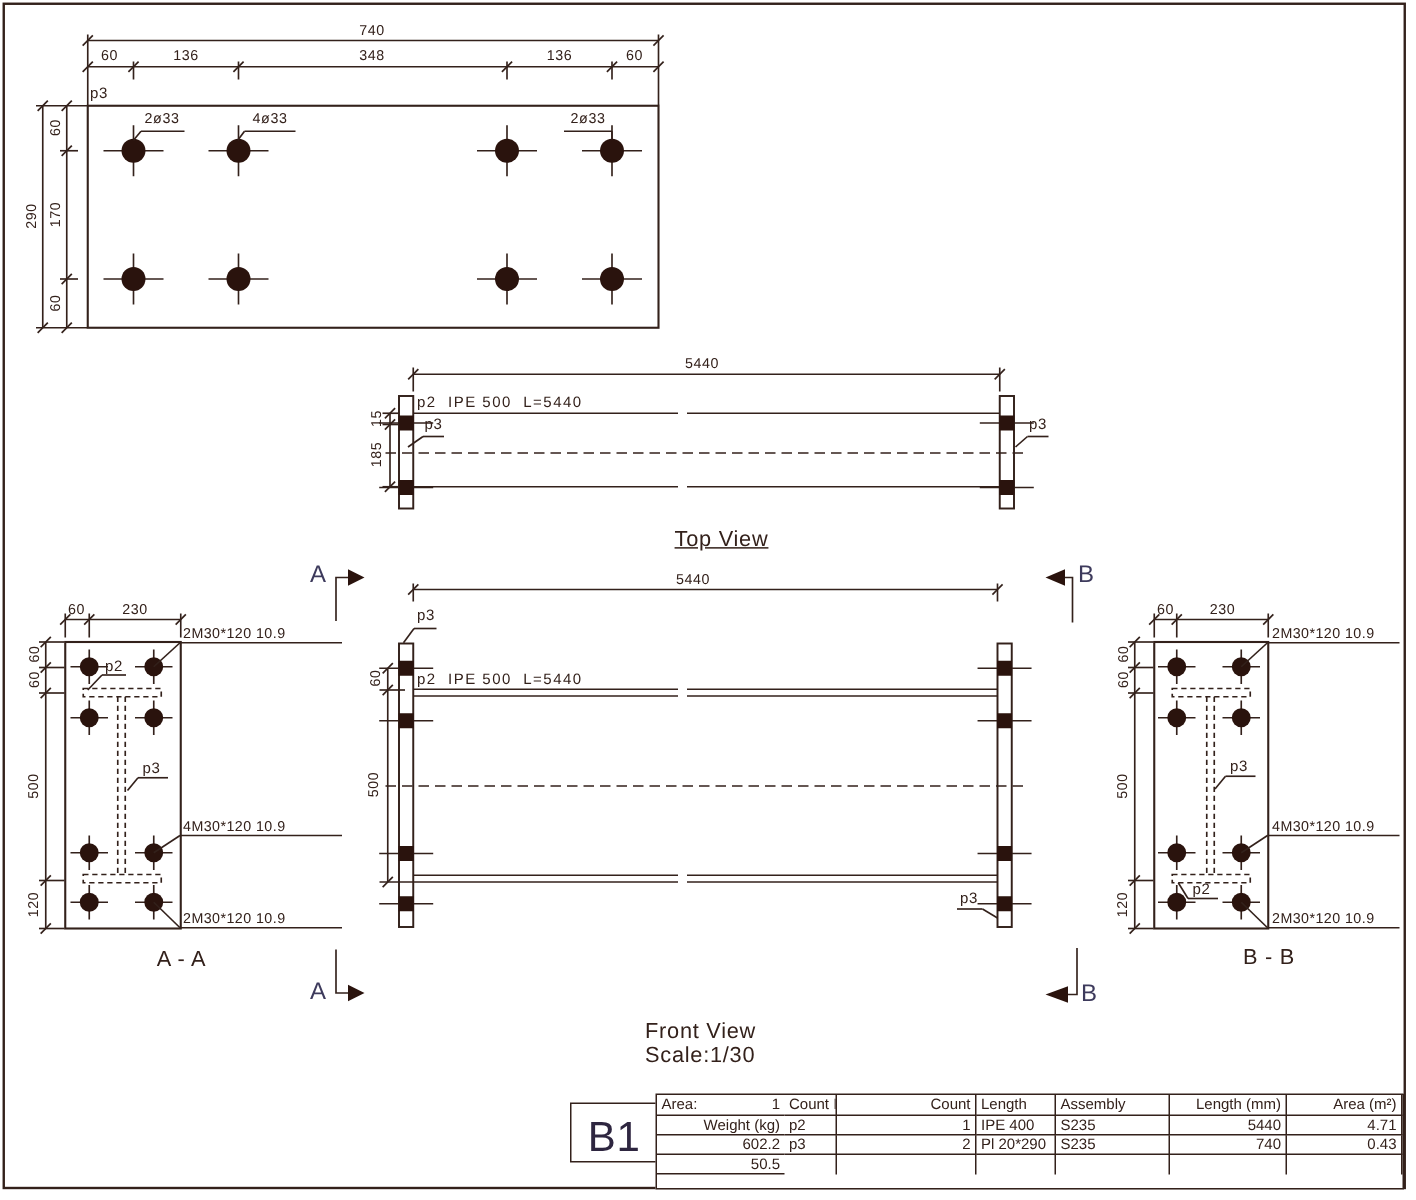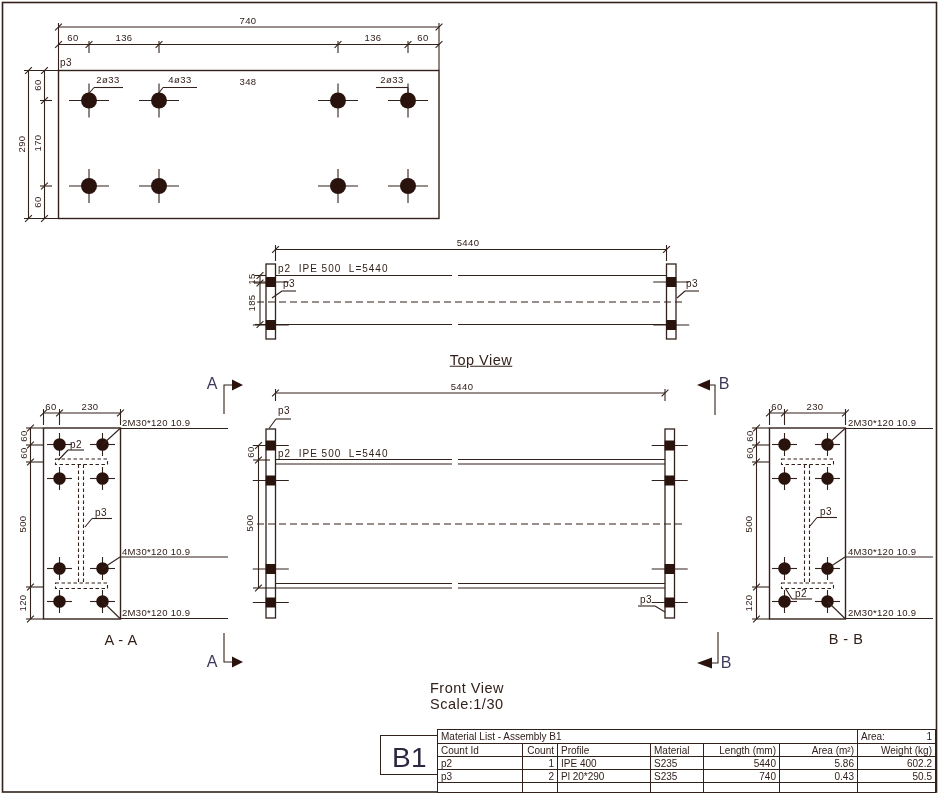--- a/index.html
+++ b/index.html
@@ -286,21 +286,21 @@
         <line x1="792" y1="599" x2="812" y2="599"></line>
           <line x1="792" y1="599" x2="785.5" y2="588.5"></line>
       </g>
     </g>
   </svg>
 
   <span class="t lbl" style="left:60px; top:58px;">p3</span>
   <span class="t dim ctr" style="left:248px; top:21px;">740</span>
   <span class="t dim ctr" style="left:73px;  top:38px;">60</span>
   <span class="t dim ctr" style="left:124px; top:38px;">136</span>
-  <span class="t dim ctr" style="left:248px; top:38px;margin-top:44px;">348</span>
+  <span class="t dim ctr" style="left:248px; top:38px;">348</span>
   <span class="t dim ctr" style="left:373px; top:38px;">136</span>
   <span class="t dim ctr" style="left:423px; top:38px;">60</span>
   <span class="t dim vctr" style="left:38px; top:85px;">60</span>
   <span class="t dim vctr" style="left:38px; top:143px;">170</span>
   <span class="t dim vctr" style="left:38px; top:202px;">60</span>
   <span class="t dim vctr" style="left:22px; top:144px;">290</span>
   <span class="t dim ctr" style="left:108px; top:80px;">2ø33</span>
   <span class="t dim ctr" style="left:180px; top:80px;">4ø33</span>
   <span class="t dim ctr" style="left:392px; top:80px;">2ø33</span>
 
@@ -350,40 +350,39 @@
   <span class="t lbl" style="left:820px; top:507px;">p3</span>
   <span class="t lbl" style="left:795px; top:589px;">p2</span>
   <span class="t vtitle ctr" style="left:846px; top:639px;">B - B</span>
 
   <div class="b1box">
     <span class="b1txt">B1</span>
   </div>
 
   <div class="mtable">
 
-    <div class="c span6">Material List - Assembly B1</div>
     <div class="c nr sp">
       <span>Area:</span>
       <span>1</span>
     </div>
 
     <div class="c">Count Id</div>
     <div class="c ra">Count</div>
-    <div class="c">Profile</div>
-    <div class="c">Material</div>
+    <div class="c">Length</div>
+    <div class="c">Assembly</div>
     <div class="c ra">Length (mm)</div>
     <div class="c ra">Area (m²)</div>
     <div class="c ra nr">Weight (kg)</div>
 
     <div class="c">p2</div>
     <div class="c ra">1</div>
     <div class="c">IPE 400</div>
     <div class="c">S235</div>
     <div class="c ra">5440</div>
-    <div class="c ra">5.86</div>
+    <div class="c ra">4.71</div>
     <div class="c ra nr">602.2</div>
 
     <div class="c">p3</div>
     <div class="c ra">2</div>
     <div class="c">Pl 20*290</div>
     <div class="c">S235</div>
     <div class="c ra">740</div>
     <div class="c ra">0.43</div>
     <div class="c ra nr">50.5</div>
 

